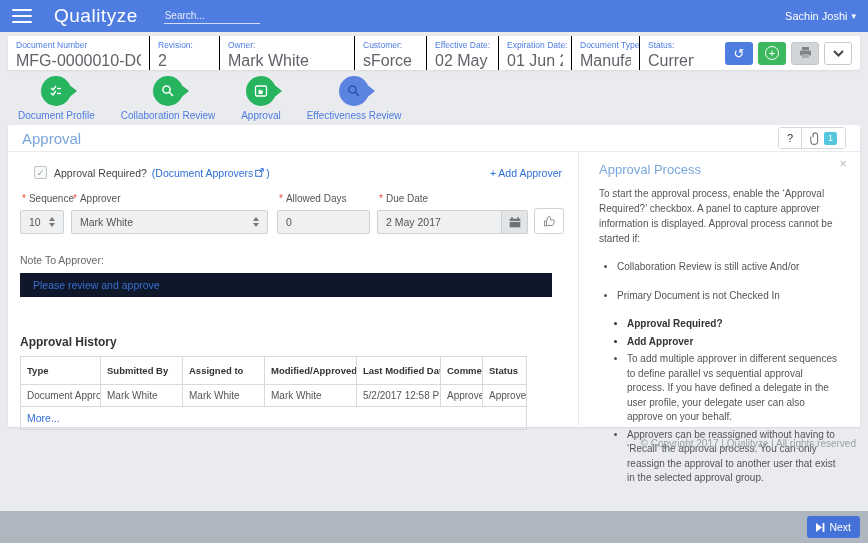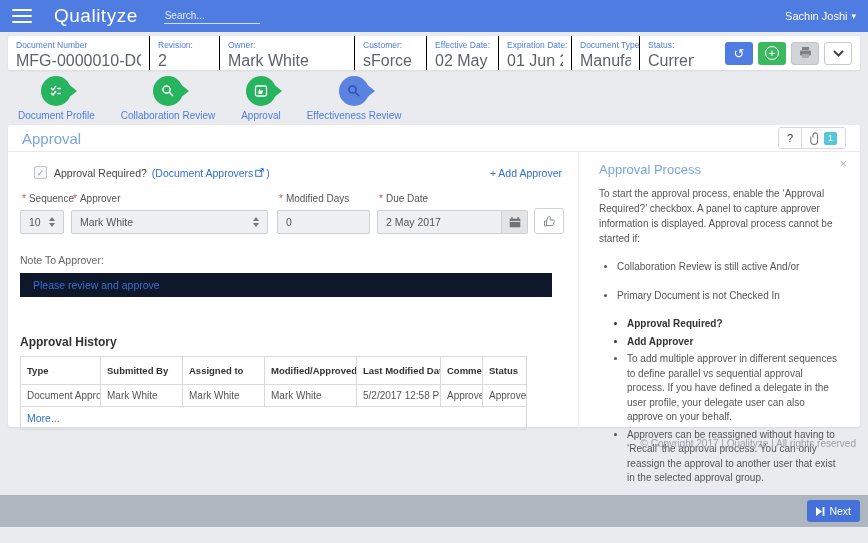--- a/index.html
+++ b/index.html
@@ -107,21 +107,21 @@
   .hp-intro { font-size:10px; color:#555; line-height:1.5; }
   ul.hp-l1 { margin:14px 0 0 4px; padding-left:14px; }
   ul.hp-l1 > li { font-size:10px; color:#555; margin-bottom:14px; line-height:1.45; }
   ul.hp-l2 { margin:0 0 0 14px; padding-left:14px; }
   ul.hp-l2 > li { font-size:10px; color:#555; margin-bottom:3px; line-height:1.45; }
   ul.hp-l2 > li.bold { font-weight:bold; color:#333; }
   .more-info { display:inline-block; margin-top:22px; }
 
   
   .copyright { position:absolute; top:438px; right:12px; font-size:10px; color:#9aa0a6; }
-  .bottombar { position:absolute; left:0; right:0; bottom:16px; height:32px; background:#aeb6bf; }
+  .bottombar { position:absolute; left:0; right:0; bottom:0; height:32px; background:#aeb6bf; }
   .next-btn { position:absolute; right:8px; top:5px; height:22px; background:#4472d8; color:#fff;
               border:none; border-radius:3px; font-size:10.5px; padding:0 9px; display:flex;
               align-items:center; gap:4px; cursor:pointer; font-family:"Liberation Sans", sans-serif; }
 </style>
 </head>
 <body>
 
 <div class="page">
 
   <header class="topbar">
@@ -285,21 +285,21 @@
             <div class="flabel"><span class="req">*</span><span>Approver</span></div>
             <div class="field sel">
               <span>Mark White</span>
               <span class="stepper">
                   <i class="up"></i>
                   <i class="dn"></i>
                 </span>
             </div>
           </div>
           <div class="fgroup" style="width:93px;margin-left:9px">
-            <div class="flabel"><span class="req">*</span><span>Modified Days</span></div>
+            <div class="flabel"><span class="req">*</span><span>Allowed Days</span></div>
             <div class="field">
                 <span>0</span>
               </div>
           </div>
           <div class="fgroup" style="width:151px;margin-left:7px">
             <div class="flabel"><span class="req">*</span><span>Due Date</span></div>
             <div class="date-group">
               <div class="field">
                   <span>2 May 2017</span>
                 </div>

